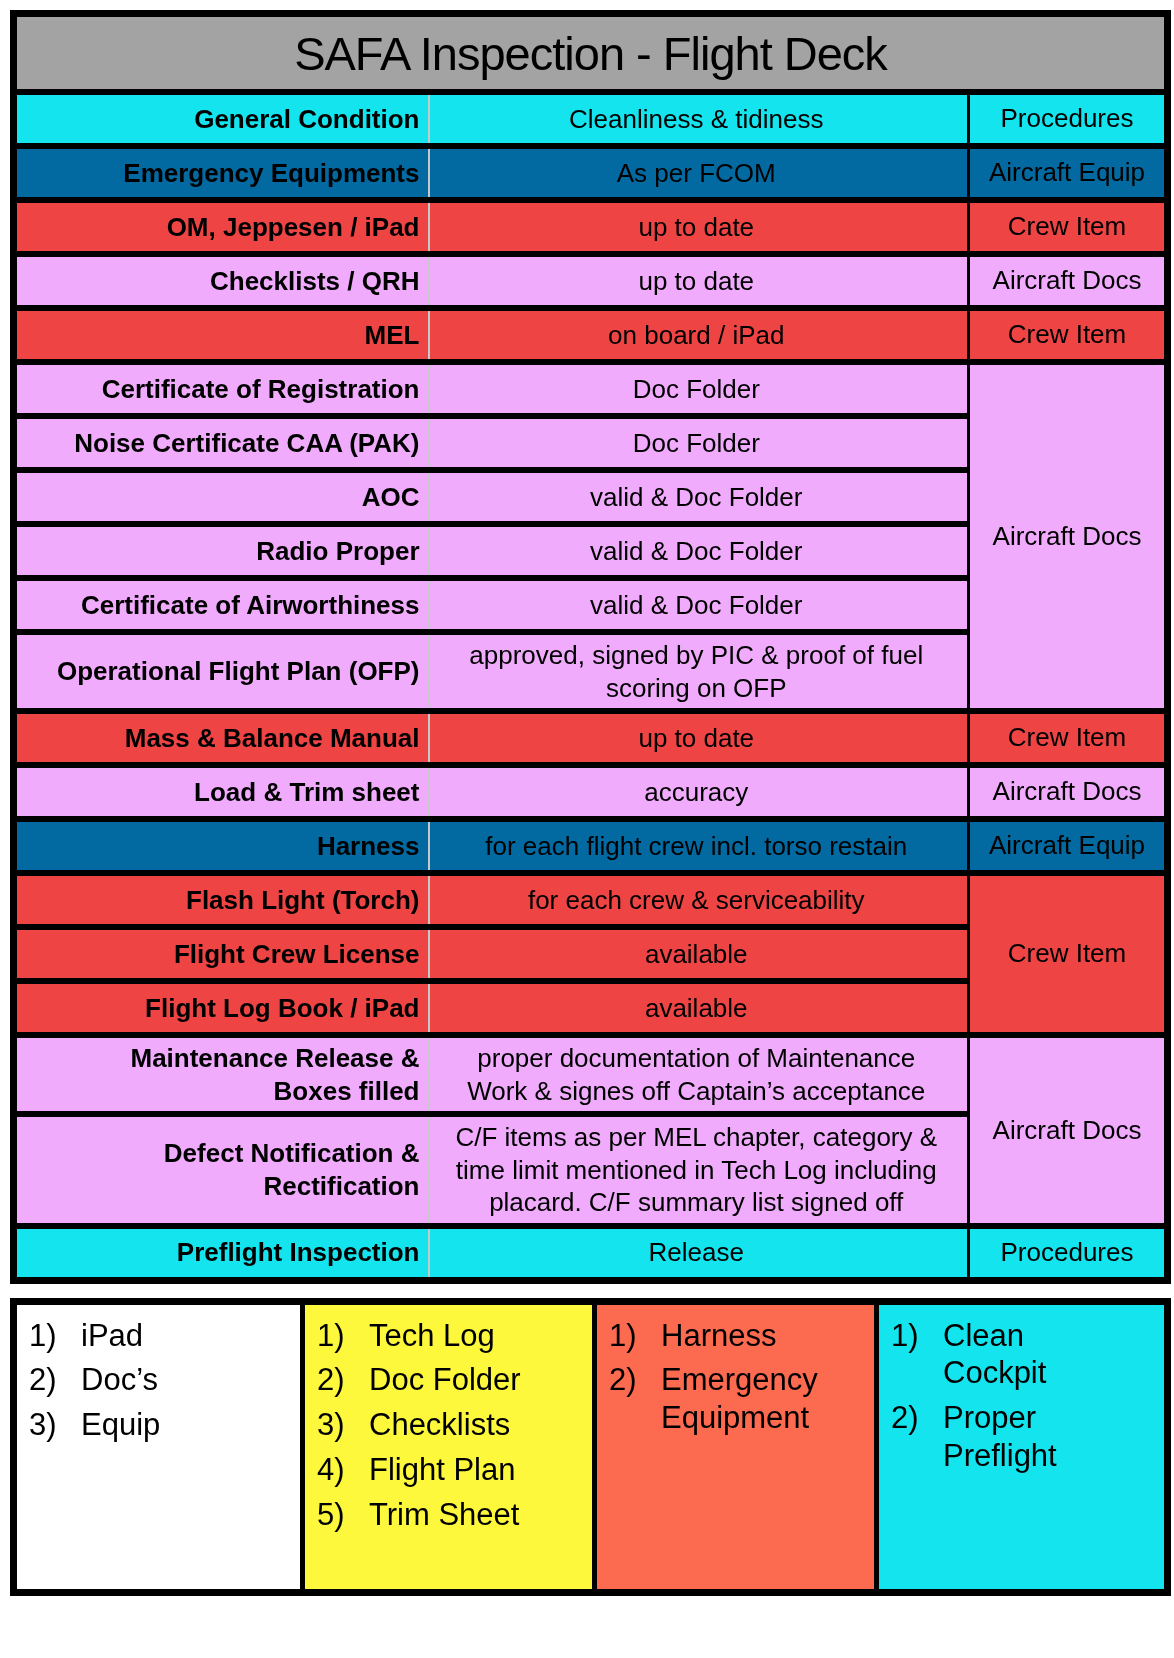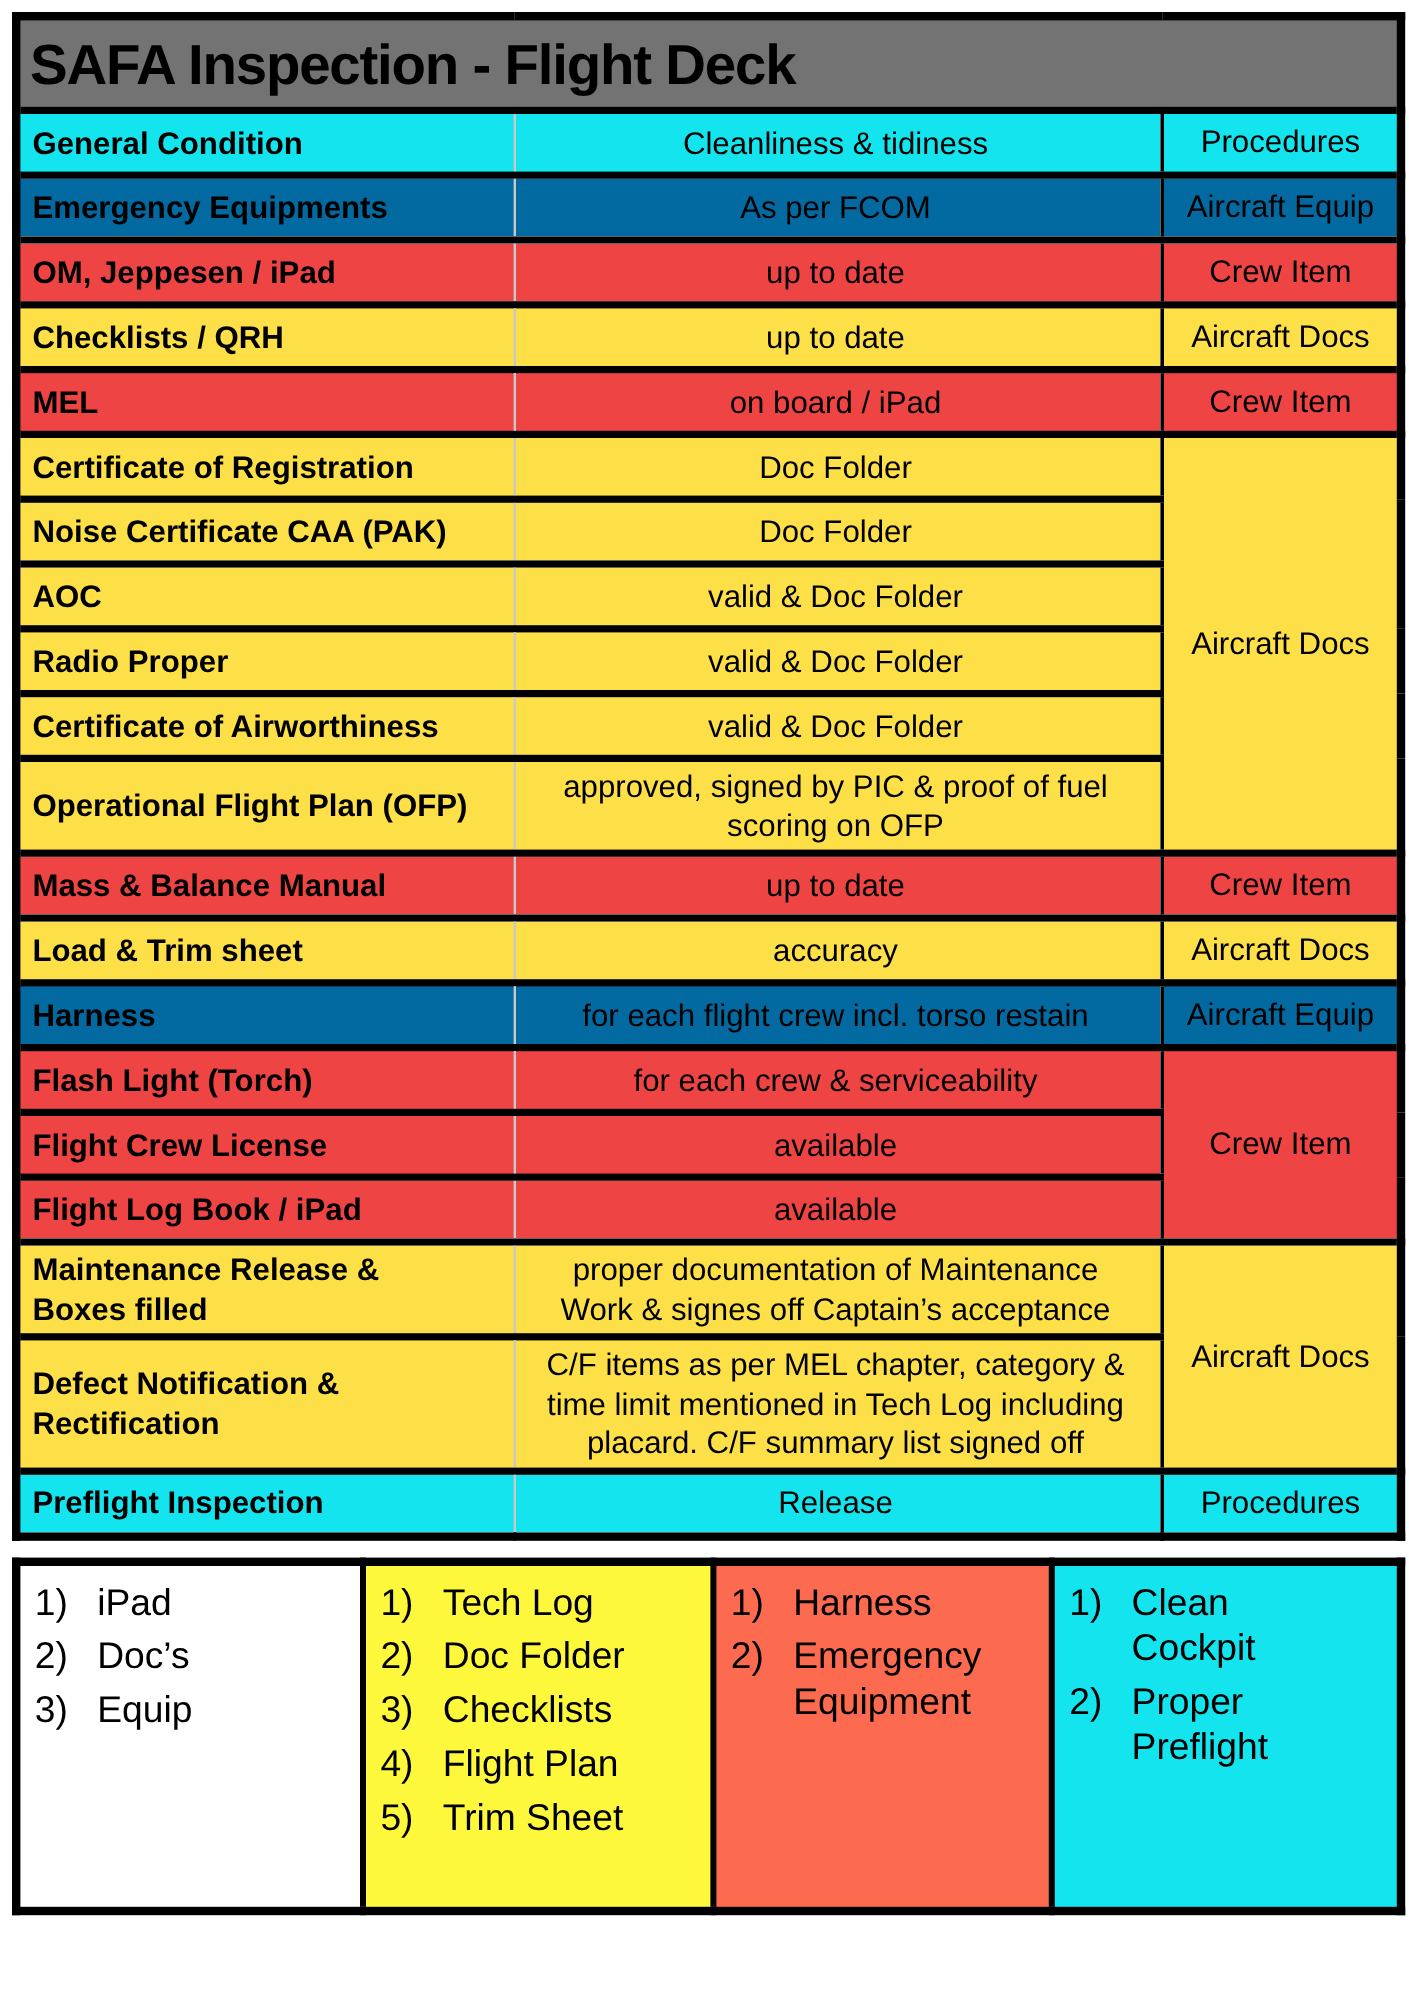--- a/index.html
+++ b/index.html
@@ -6,35 +6,35 @@
   body{
     width:1174px;height:1658px;box-sizing:border-box;padding:10px;
     font-family:"Liberation Sans","DejaVu Sans",sans-serif;color:#000;
   }
   table{border-collapse:collapse;table-layout:fixed;width:1154px;}
   
   table.main{border:7px solid #000;}
   .main td{border-top:6px solid #000;vertical-align:middle;overflow:hidden;}
   .main tr.title-row td{border-top:none;}
   .main td.title{
-    text-align:left;font-weight:700;font-size:47px;letter-spacing:-1px;
-    height:64px;padding:4px 8px;background:#737373;
+    text-align:center;font-weight:400;font-size:47px;letter-spacing:-1px;
+    height:64px;padding:4px 8px;background:#a3a3a3;
   }
   .main td.c1{
     font-weight:700;font-size:26px;line-height:1.25;height:40px;
-    padding:4px 8px 4px 10px;border-right:2px solid #C6C8C9;white-space:pre-line;
+    padding:4px 8px 4px 10px;border-right:2px solid #C6C8C9;white-space:pre-line;text-align:right;
   }
   .main td.c2{
     font-size:26px;line-height:1.25;text-align:center;
     padding:4px 10px 4px 6px;border-right:3px solid #000;white-space:pre-line;
   }
   .main td.c3{font-size:26px;line-height:1.2;text-align:center;padding:4px 4px;}
   tr.cyan  td{background:#14E4EE;}
   tr.red   td{background:#0369a1;}
-  tr.yellow td{background:#fde047;}
+  tr.yellow td{background:#f0abfc;}
   tr.white td{background:#ef4444;}
   
   table.legend{border:7px solid #000;margin-top:14px;}
   .legend td{border:5px solid #000;}
   .legend tr.lhead td{
     font-weight:700;font-size:31px;height:38px;
     vertical-align:middle;padding:8px 6px 8px 12px;
   }
   .legend tr.lbody td{vertical-align:top;height:266px;padding:12px 6px 6px 12px;font-size:31px;}
   .bg-white{background:#FFFFFF;} .bg-yellow{background:#FEF83D;}

